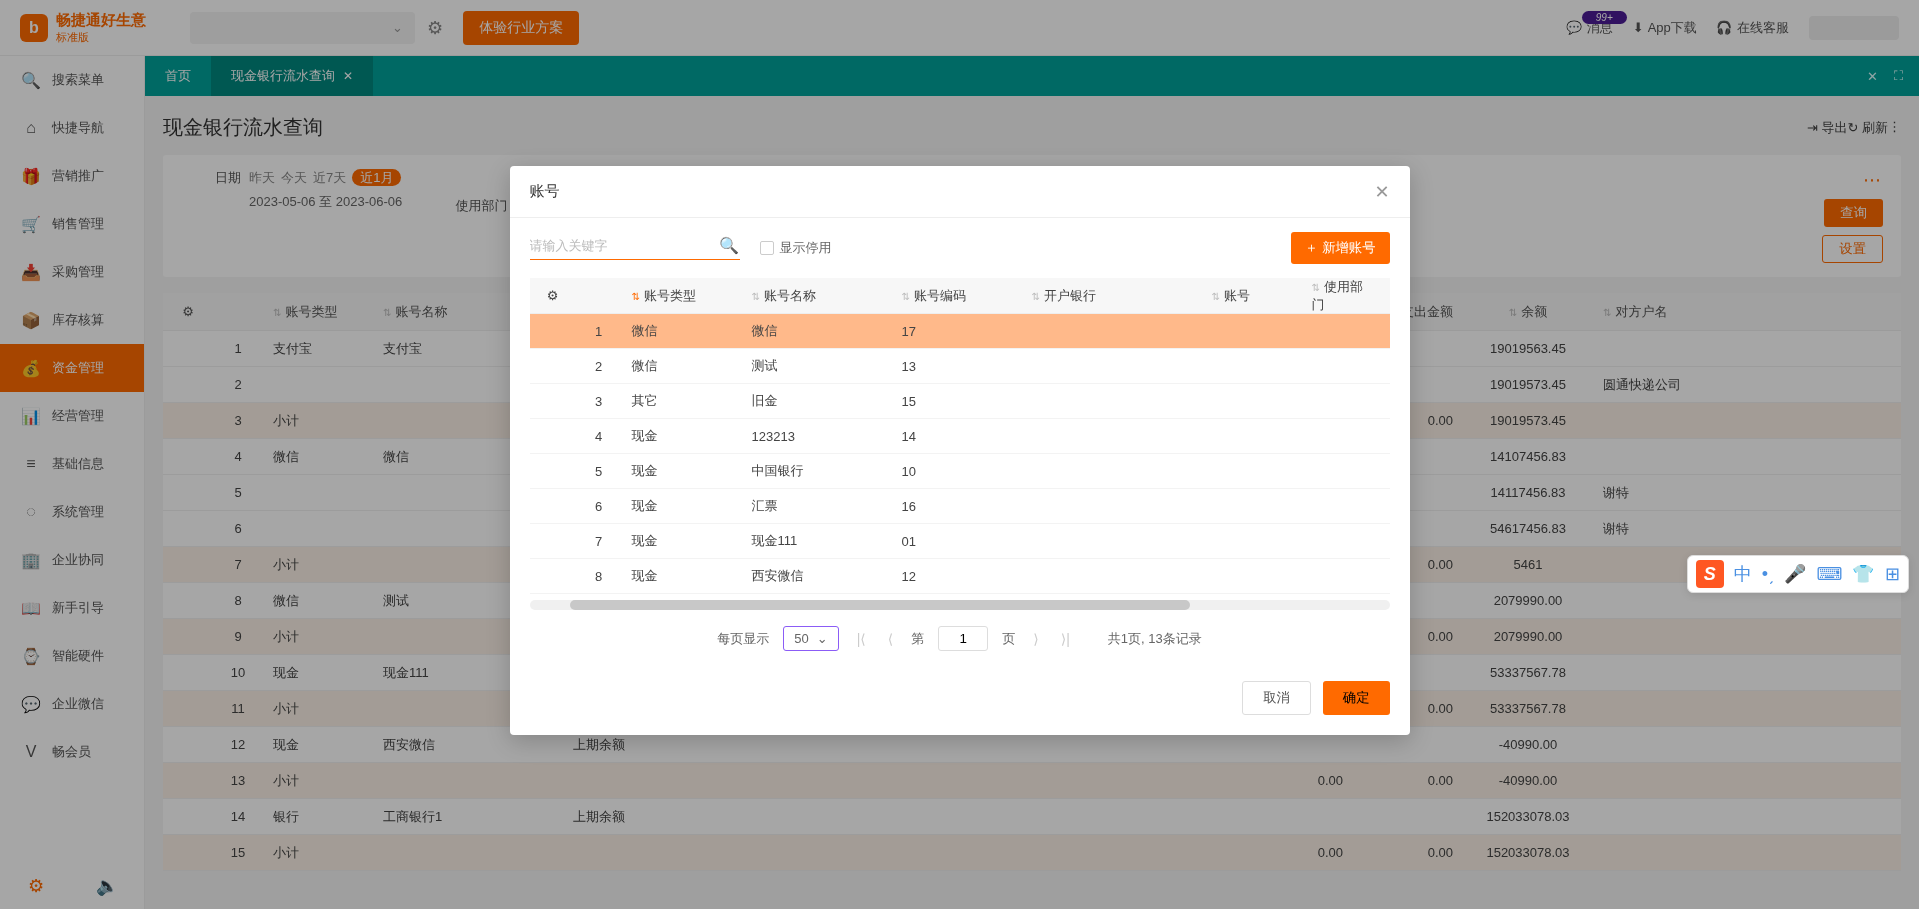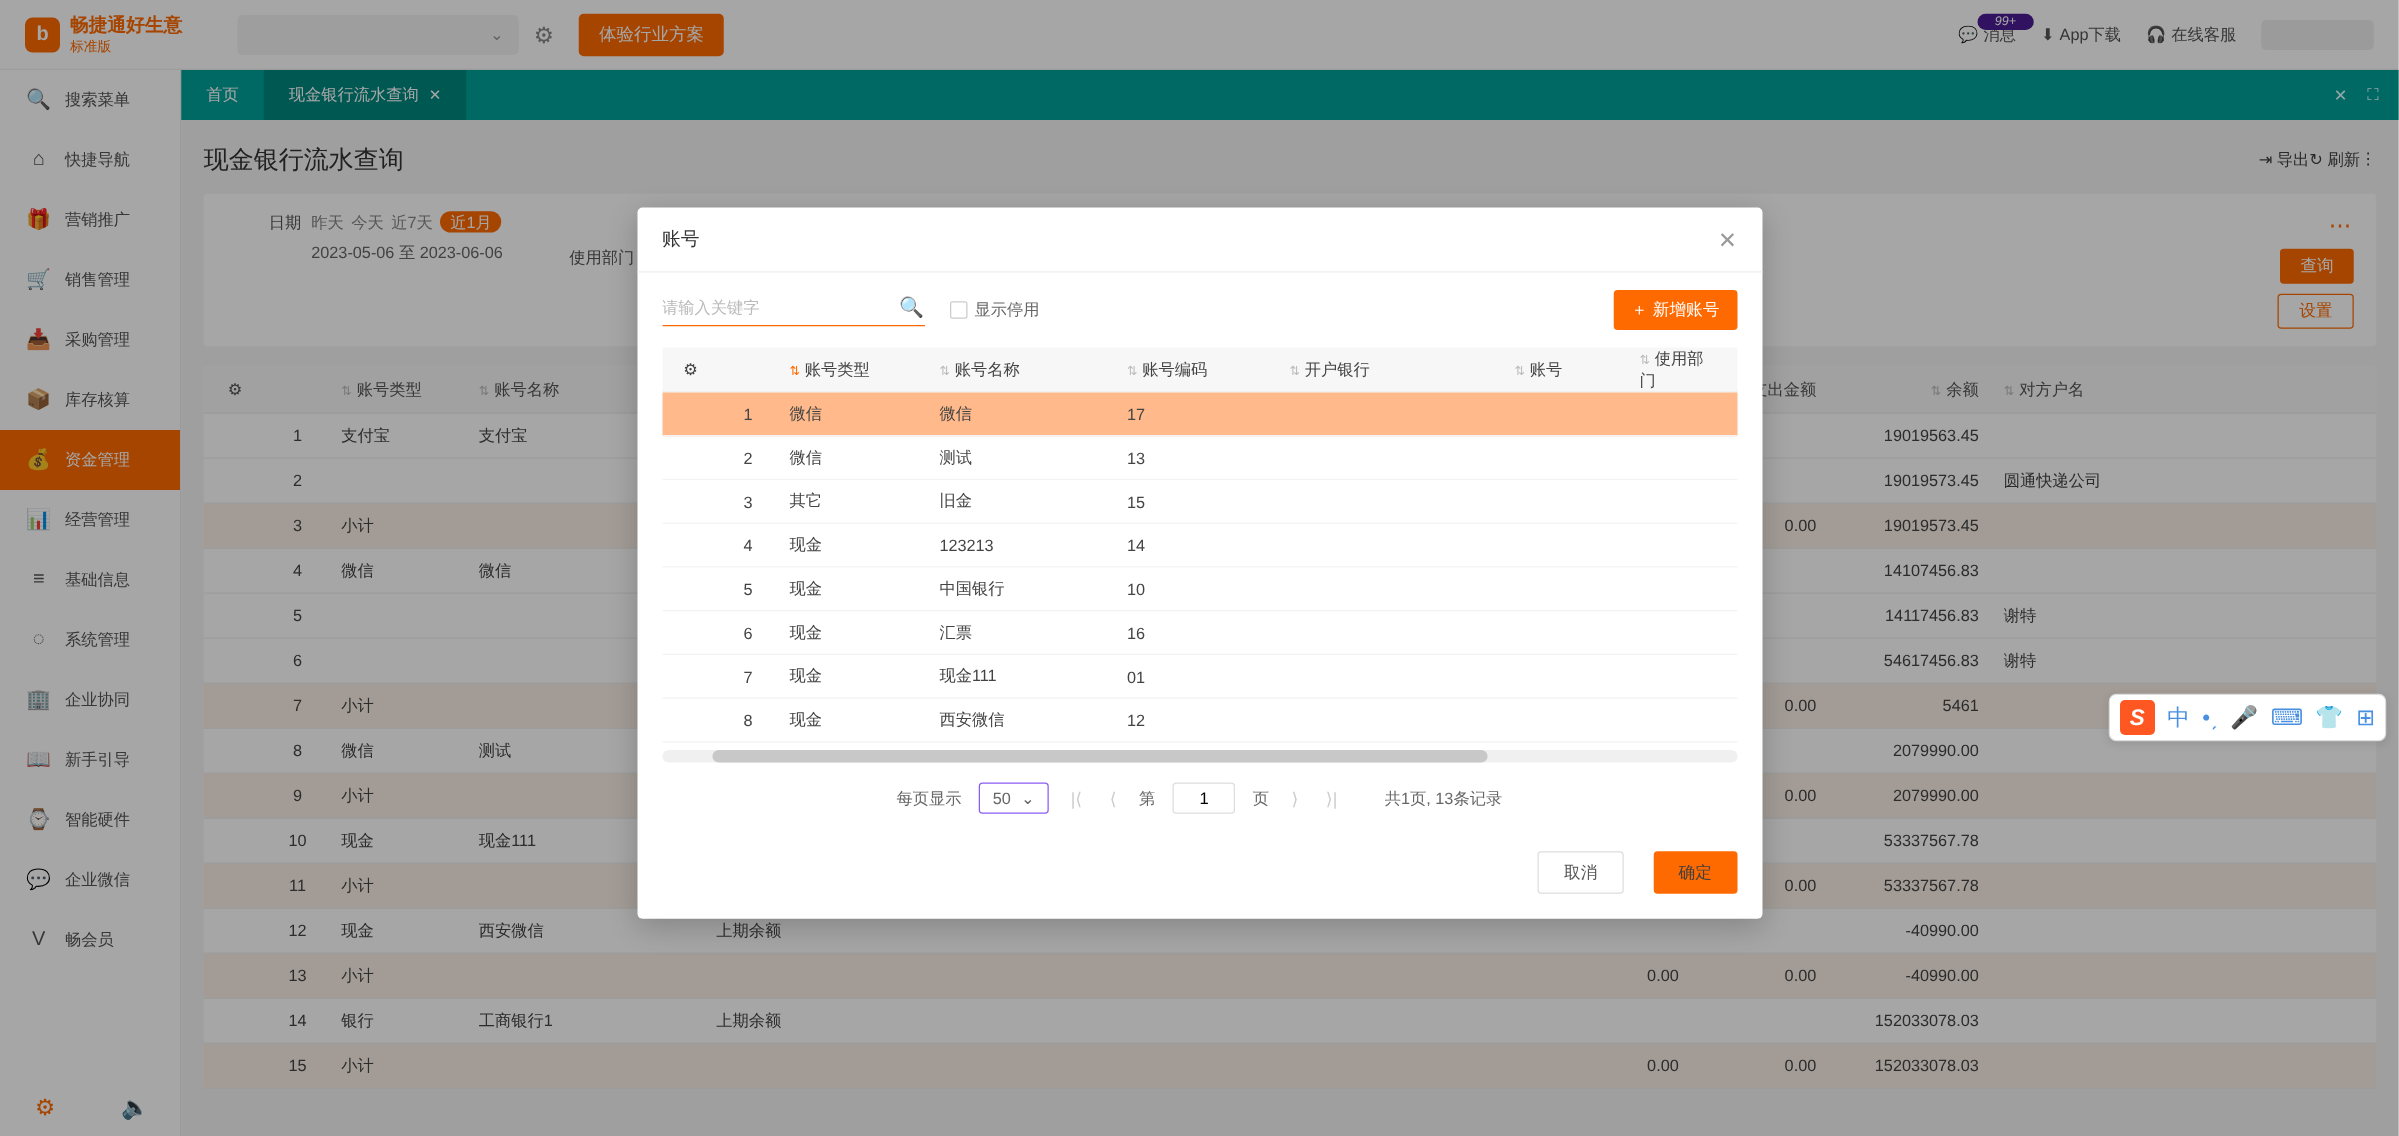--- a/index.html
+++ b/index.html
@@ -58,21 +58,21 @@
 .dt-row { display: flex; height: 36px; align-items: center; border-bottom: 1px solid #f0f0f0; font-size: 13px; color: #444; }
 .dt-row.subtotal { background: #faf0e6; }
 .dt-cell { padding: 0 10px; overflow: hidden; white-space: nowrap; text-overflow: ellipsis; }
 .col-gear { width: 50px; text-align: center; }
 .col-idx { width: 50px; text-align: center; }
 .col-type { width: 110px; }
 .col-name { width: 190px; }
 .col-summary { width: 680px; }
 .col-in { width: 110px; text-align: right; }
 .col-out { width: 110px; text-align: right; }
-.col-bal { width: 130px; text-align: right; }
+.col-bal { width: 130px; text-align: center; }
 .col-party { width: 120px; }
 .sort-ic { color: #bbb; font-size: 10px; margin-right: 4px; }
 .sort-ic.up { color: #ff6a00; }
 
 
 .modal-overlay { position: absolute; inset: 0; background: rgba(0,0,0,0.35); z-index: 50; }
 .modal { position: absolute; top: 166px; left: 50%; transform: translateX(-50%); width: 900px; background: #fff; border-radius: 4px; box-shadow: 0 6px 24px rgba(0,0,0,0.2); z-index: 60; }
 .modal-head { height: 52px; display: flex; align-items: center; padding: 0 20px; border-bottom: 1px solid #eee; font-size: 15px; color: #333; }
 .modal-close { margin-left: auto; color: #999; font-size: 18px; cursor: pointer; }
 .modal-toolbar { display: flex; align-items: center; padding: 14px 20px; gap: 20px; }
@@ -99,23 +99,23 @@
 .mcol-dept { width: 80px; }
 
 .modal-scroll { height: 10px; background: #f0f0f0; margin: 6px 20px 0 20px; border-radius: 5px; position: relative; }
 .modal-scroll-thumb { position: absolute; left: 40px; width: 620px; height: 10px; background: #c8c8c8; border-radius: 5px; }
 
 .modal-pager { display: flex; align-items: center; justify-content: center; gap: 14px; padding: 16px 20px; color: #666; font-size: 13px; }
 .pager-select { border: 1px solid #8b5cf6; padding: 4px 10px; border-radius: 3px; display: inline-flex; align-items: center; gap: 8px; }
 .pager-input { width: 50px; border: 1px solid #ddd; padding: 4px 8px; text-align: center; border-radius: 3px; }
 .pager-nav { color: #ccc; font-size: 14px; padding: 0 4px; }
 
-.modal-foot { display: flex; justify-content: flex-end; gap: 24px; padding: 14px 20px 20px 20px; }
+.modal-foot { display: flex; justify-content: flex-end; gap: 12px; padding: 14px 20px 20px 20px; }
 .btn-cancel { background: #fff; border: 1px solid #ddd; color: #555; padding: 7px 20px; border-radius: 3px; }
-.btn-ok { background: #ff6a00; color: #404040; border: none; padding: 7px 20px; border-radius: 3px; }
+.btn-ok { background: #ff6a00; color: #000000; border: none; padding: 7px 20px; border-radius: 3px; }
 
 
 .ime-bar { position: absolute; right: 10px; top: 555px; display: flex; align-items: center; background: #fff; border: 1px solid #ddd; border-radius: 6px; padding: 4px 8px; gap: 10px; z-index: 100; box-shadow: 0 2px 8px rgba(0,0,0,0.1); }
 .ime-logo { background: #ff5722; color: #fff; width: 28px; height: 28px; border-radius: 4px; display: flex; align-items: center; justify-content: center; font-weight: bold; font-style: italic; font-size: 18px; }
 .ime-ic { color: #4a90e2; font-size: 18px; }
 </style>
 </head>
 <body>
 
 <div class="top-header">

